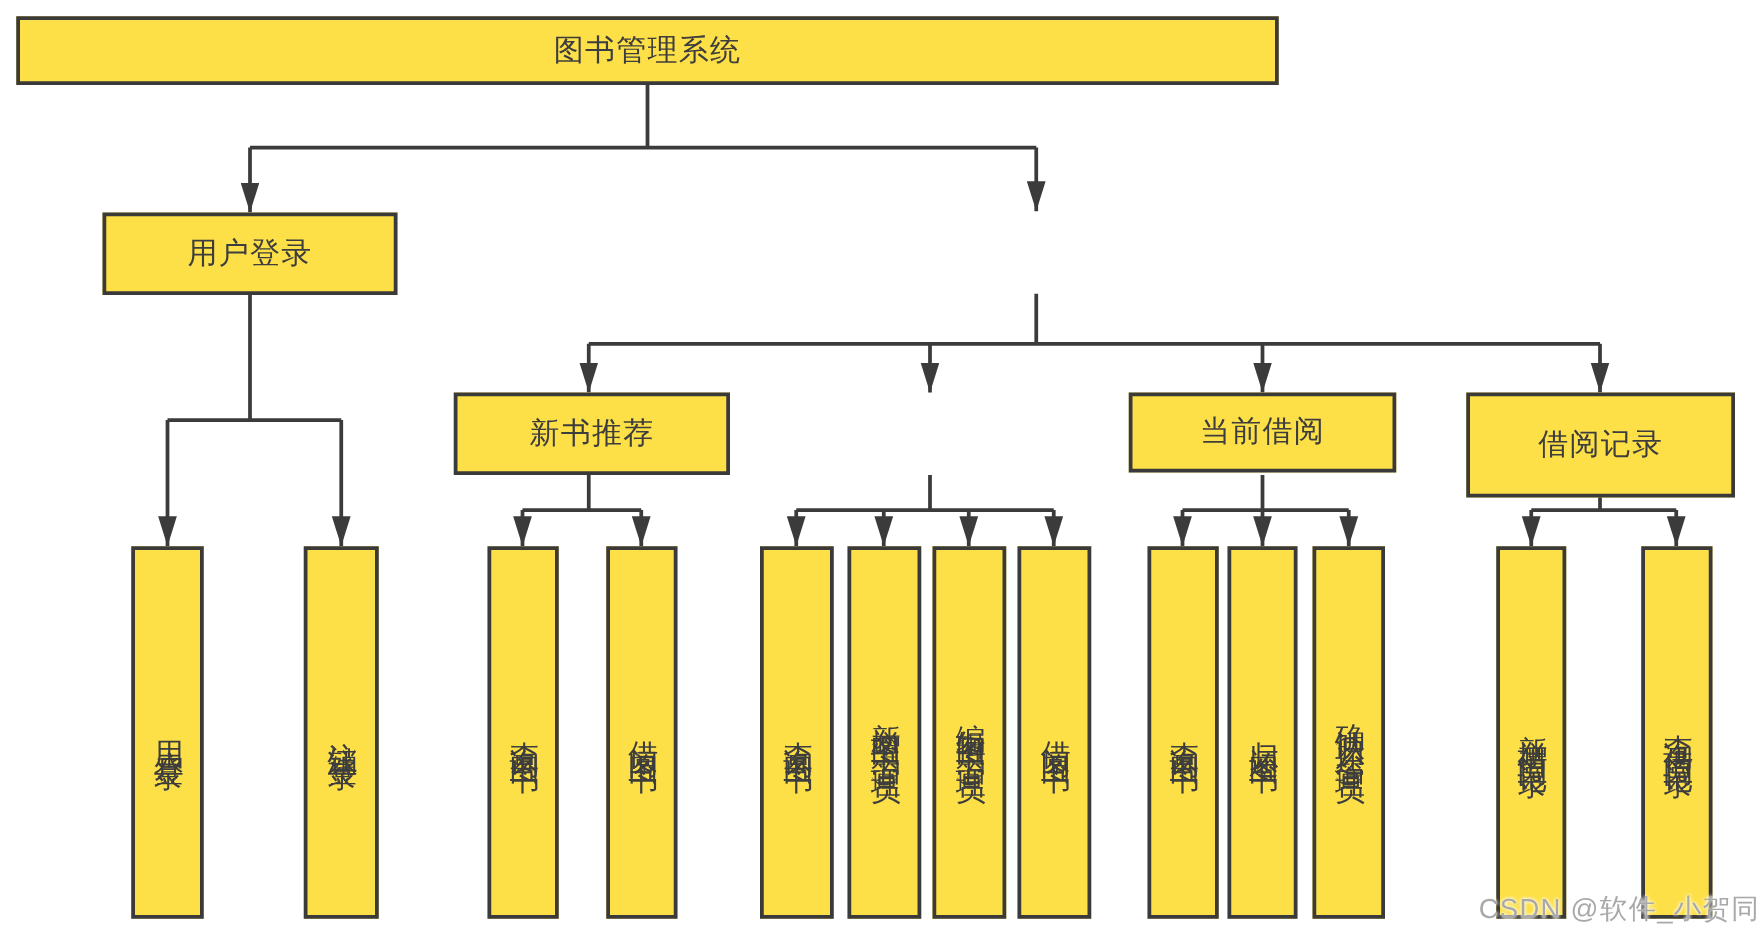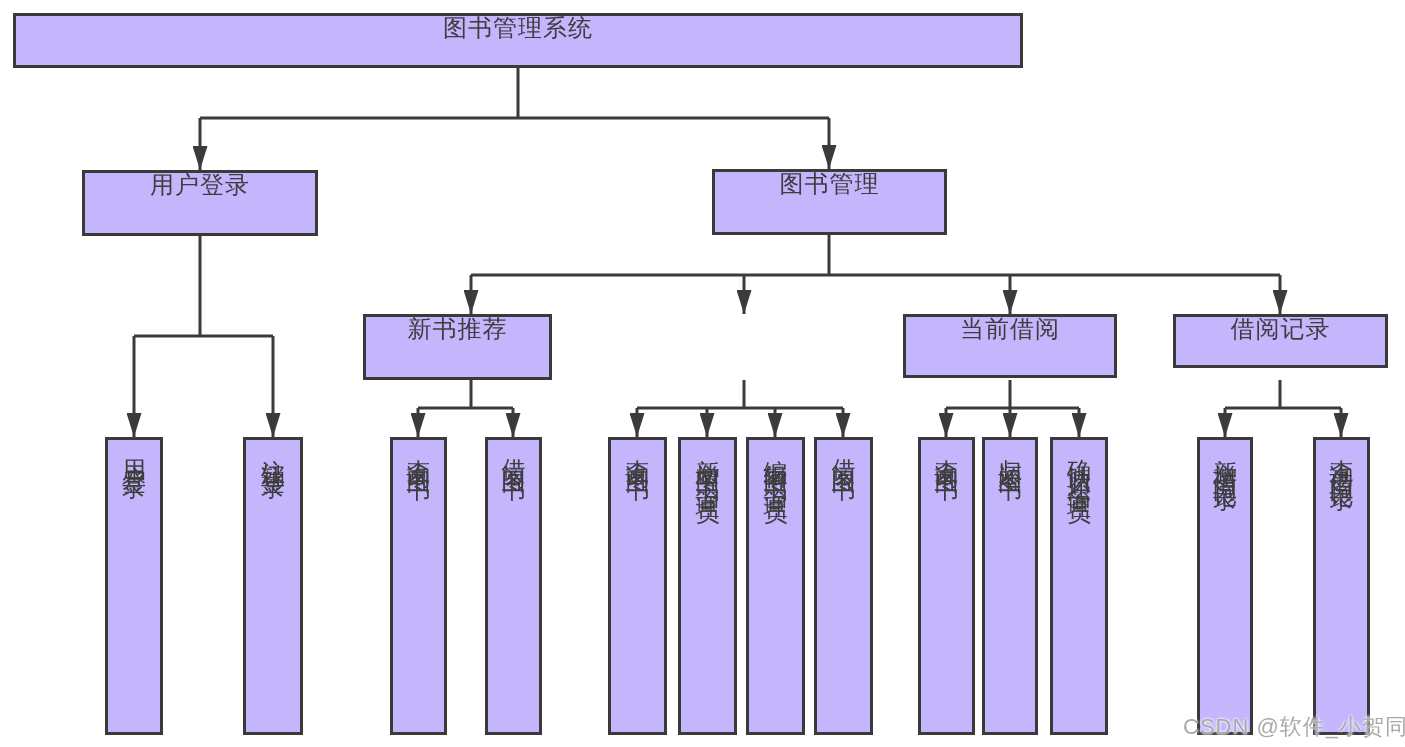--- a/index.html
+++ b/index.html
@@ -7,23 +7,23 @@
     width:1405px;height:747px;position:relative;overflow:hidden;
     background:var(--background,#ffffff);
     font-family:"Liberation Sans",sans-serif;
   }
   .stage{position:absolute;inset:0;}
   .wires{position:absolute;left:0;top:0;}
   .wires path{stroke:var(--line,#3b3b3b);stroke-width:3;fill:none;}
   .wires .arrowhead{fill:var(--line,#3b3b3b);stroke:none;}
   .box{
     position:absolute;box-sizing:border-box;
-    background:#c4b5fd;
+    background:#fde047;
     border:3px solid var(--box-border,#3a3a3a);
-    display:flex;justify-content:center;
+    display:flex;align-items:center;justify-content:center;
     color:var(--text,#3d3d3d);
   }
   .htext{
     font-size:24px;letter-spacing:1px;line-height:1;white-space:nowrap;
   }
   .vtext{
     writing-mode:vertical-rl;text-orientation:mixed;
     font-size:24px;letter-spacing:6px;line-height:1;white-space:nowrap;
   }
   .watermark{
@@ -80,31 +80,28 @@
     <path d="M1341 408 V437" marker-end="url(#arr)"></path>
   </svg>
 
   <div class="box" style="left:13px;top:13px;width:1010px;height:55px">
     <span class="htext">图书管理系统</span>
   </div>
 
   <div class="box" style="left:82px;top:170px;width:236px;height:66px">
     <span class="htext">用户登录</span>
   </div>
-  <div class="box" style="left:712px;top:169px;width:235px;height:66px">
-    <span class="htext">图书管理</span>
-  </div>
 
-  <div class="box" style="left:363px;top:314px;width:189px;height:66px">
+  <div class="box" style="left:363px;top:314px;width:221px;height:66px">
     <span class="htext">新书推荐</span>
   </div>
   <div class="box" style="left:903px;top:314px;width:214px;height:64px">
     <span class="htext">当前借阅</span>
   </div>
-  <div class="box" style="left:1173px;top:314px;width:215px;height:54px">
+  <div class="box" style="left:1173px;top:314px;width:215px;height:84px">
     <span class="htext">借阅记录</span>
   </div>
 
   <div class="box" style="left:105px;top:437px;width:58px;height:298px">
     <span class="vtext">用户登录</span>
   </div>
   <div class="box" style="left:243px;top:437px;width:60px;height:298px">
     <span class="vtext">注销登录</span>
   </div>
 

